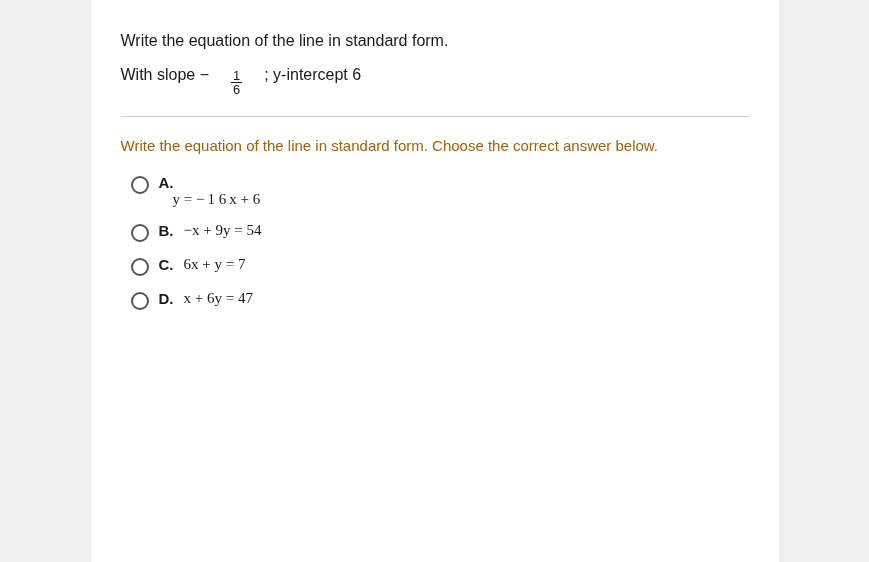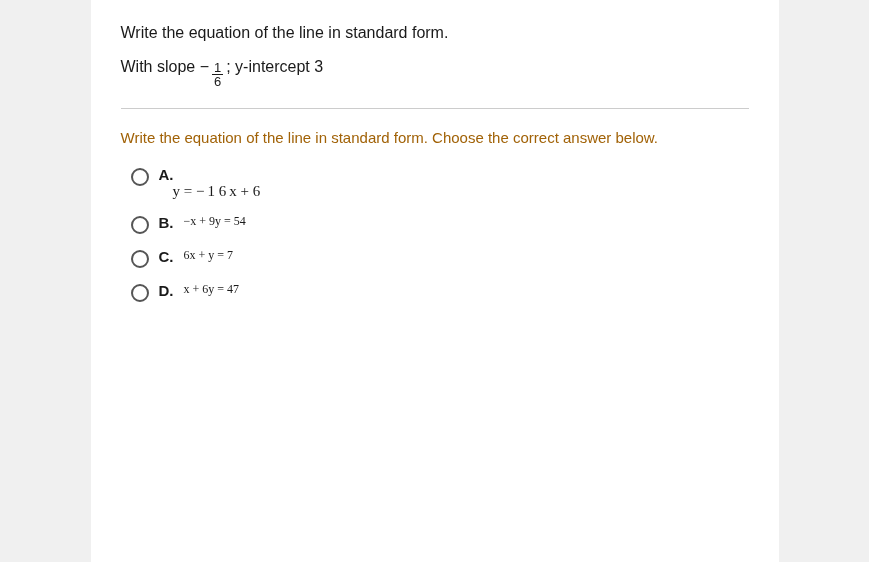--- a/index.html
+++ b/index.html
@@ -16,37 +16,37 @@
       display: flex;
       align-items: flex-start;
       justify-content: center;
       padding: 0;
     }
 
     .card {
       background-color: #ffffff;
       width: 688px;
       min-height: 562px;
-      padding: 24px 30px 30px 30px;
+      padding: 32px 30px 30px 30px;
     }
 
     .section-title {
       font-size: 16px;
       color: #1a1a1a;
       font-family: Arial, sans-serif;
       margin-bottom: 16px;
     }
 
     .problem-statement {
       font-size: 16px;
       color: #1a1a1a;
       font-family: Arial, sans-serif;
       display: flex;
       align-items: baseline;
-      gap: 1px;
+      gap: 20px;
       margin-bottom: 20px;
       flex-wrap: wrap;
     }
 
     .fraction {
       display: inline-flex;
       flex-direction: column;
       align-items: center;
       font-size: 14px;
       line-height: 1;
@@ -104,21 +104,21 @@
     }
 
     .choice-label {
       font-size: 15px;
       color: #1a1a1a;
       font-family: Arial, sans-serif;
       font-weight: bold;
     }
 
     .choice-content {
-      font-size: 12px;
+      font-size: 15px;
       color: #1a1a1a;
       font-family: 'Times New Roman', Times, serif;
       display: flex;
       align-items: baseline;
       gap: 3px;
       flex-wrap: wrap;
     }
 
     .choice-wrapper {
       display: flex;
@@ -140,21 +140,21 @@
 
 <div class="card">
   <div class="section-title">Write the equation of the line in standard form.</div>
 
   <div class="problem-statement">
     <span>With slope −</span>
     <span class="fraction">
       <span class="numerator">1</span>
       <span class="denominator">6</span>
     </span>
-    <span>; y-intercept 3</span>
+    <span>; y-intercept 6</span>
   </div>
 
   <hr class="divider">
 
   <div class="question-prompt">Write the equation of the line in standard form. Choose the correct answer below.</div>
 
   <div class="choices">
 
     <div class="choice-item">
       <div class="radio-circle"></div>

